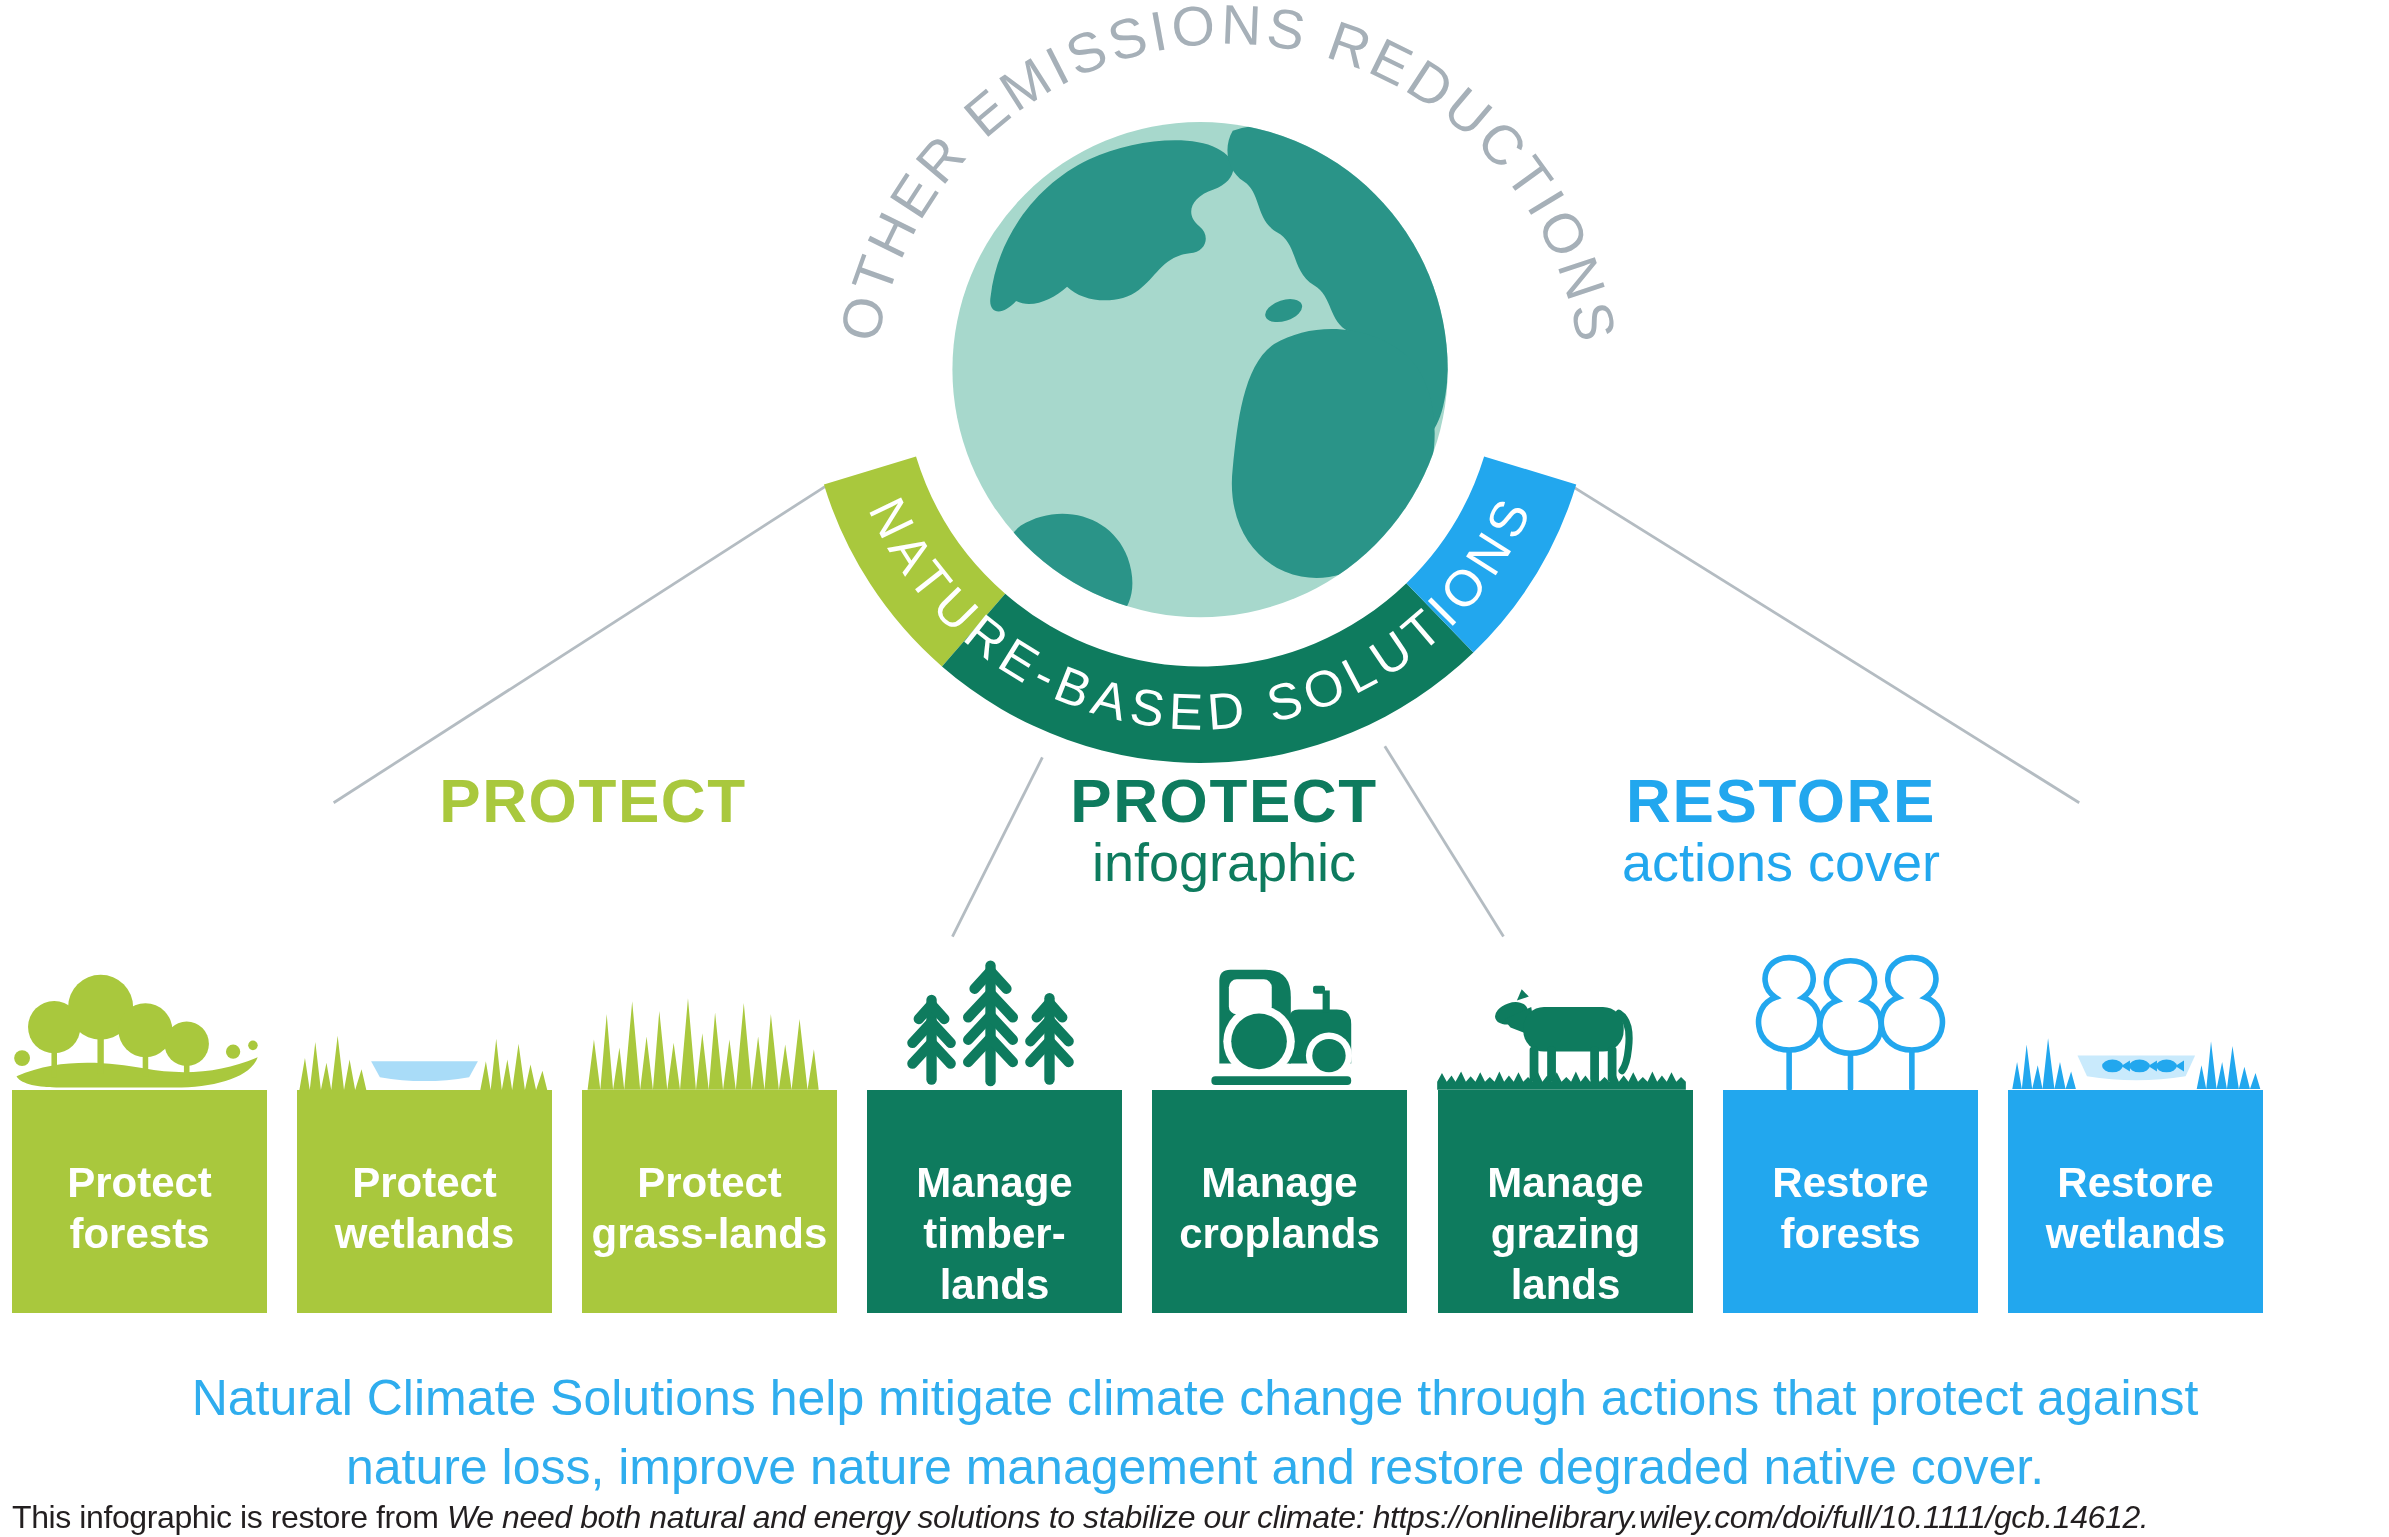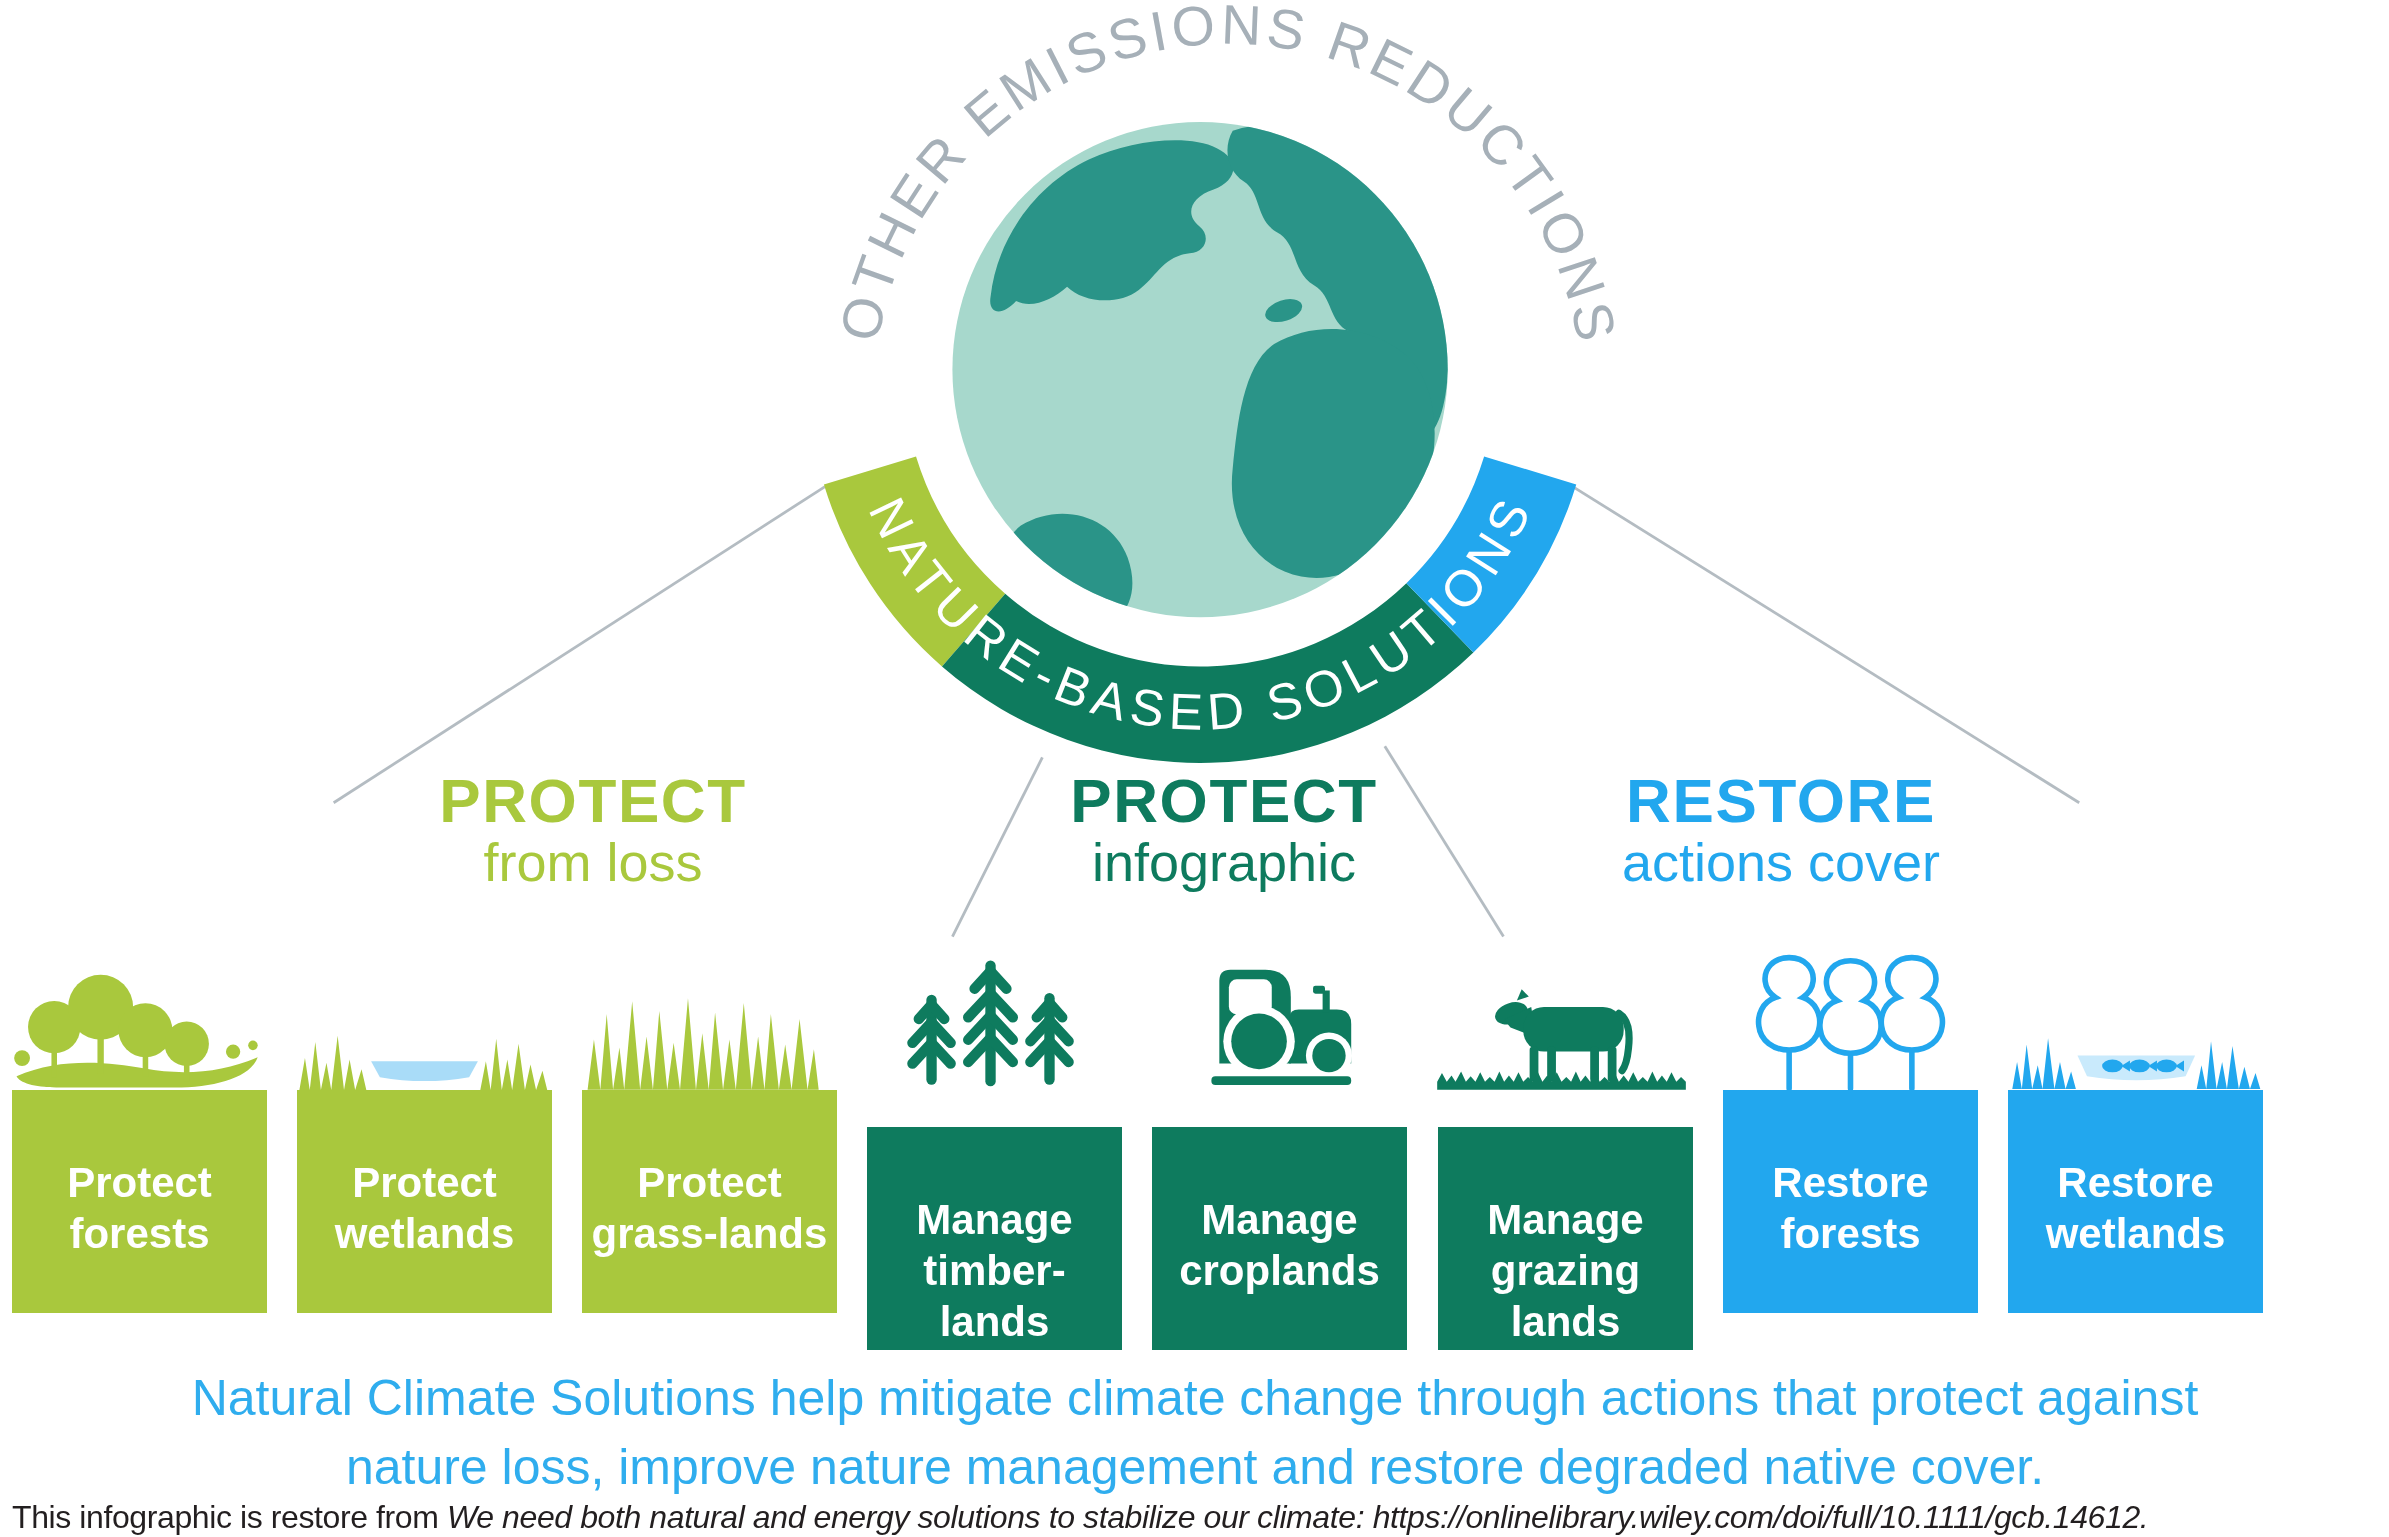--- a/index.html
+++ b/index.html
@@ -10,21 +10,21 @@
   
   .cat{position:absolute;top:769px;width:558px;text-align:center;}
   .cat .t{font-size:62px;font-weight:700;letter-spacing:1.6px;line-height:64px;}
   .cat .s{font-size:54px;font-weight:400;line-height:59px;}
   .cat-protect{color:#a9c83d;}
   .cat-improve{color:#0e7b5e;}
   .cat-restore{color:#22a7ee;}
   
   .box{position:absolute;top:1090px;width:255px;height:223px;}
   .bg-protect{background:#a9c83d;}
-  .bg-improve{background:#0e7b5e;margin-top:37px;}
+  .bg-improve{background:#0e7b5e;}
   .bg-restore{background:#22a7ee;}
   .box .lbl{padding-top:67px;color:#ffffff;font-size:42px;line-height:51px;
             font-weight:600;text-align:center;white-space:pre-line;}
   .icon{position:absolute;}
   
   .summary{position:absolute;left:12px;top:1364px;width:2366px;color:#2fadee;
            font-size:50px;line-height:69px;font-weight:400;white-space:pre-line;text-align:center;}
   .attribution{position:absolute;left:12px;top:1497px;width:2377px;color:#231f20;
            font-size:32px;line-height:41px;white-space:nowrap;letter-spacing:-0.4px;}
   .attribution i{}
@@ -71,21 +71,20 @@
     <text font-size="70" fill="#a6b0b8" font-weight="500" letter-spacing="5" textLength="1265" lengthAdjust="spacing" text-anchor="middle">
       <textPath href="#topTextPath" startOffset="50%">OTHER EMISSIONS REDUCTIONS</textPath>
     </text>
     <text font-size="64" fill="#ffffff" font-weight="500" letter-spacing="3" textLength="1060" lengthAdjust="spacing" text-anchor="middle">
       <textPath href="#ringTextPath" startOffset="50%">NATURE-BASED SOLUTIONS</textPath>
     </text>
   </svg>
 
   <div class="cat cat-protect" style="left:314px;">
     <div class="t">PROTECT</div>
-    <div class="s">from loss</div>
   </div>
   <div class="cat cat-improve" style="left:945px;">
     <div class="t">PROTECT</div>
     <div class="s">infographic</div>
   </div>
   <div class="cat cat-restore" style="left:1502px;">
     <div class="t">RESTORE</div>
     <div class="s">actions cover</div>
   </div>
 

